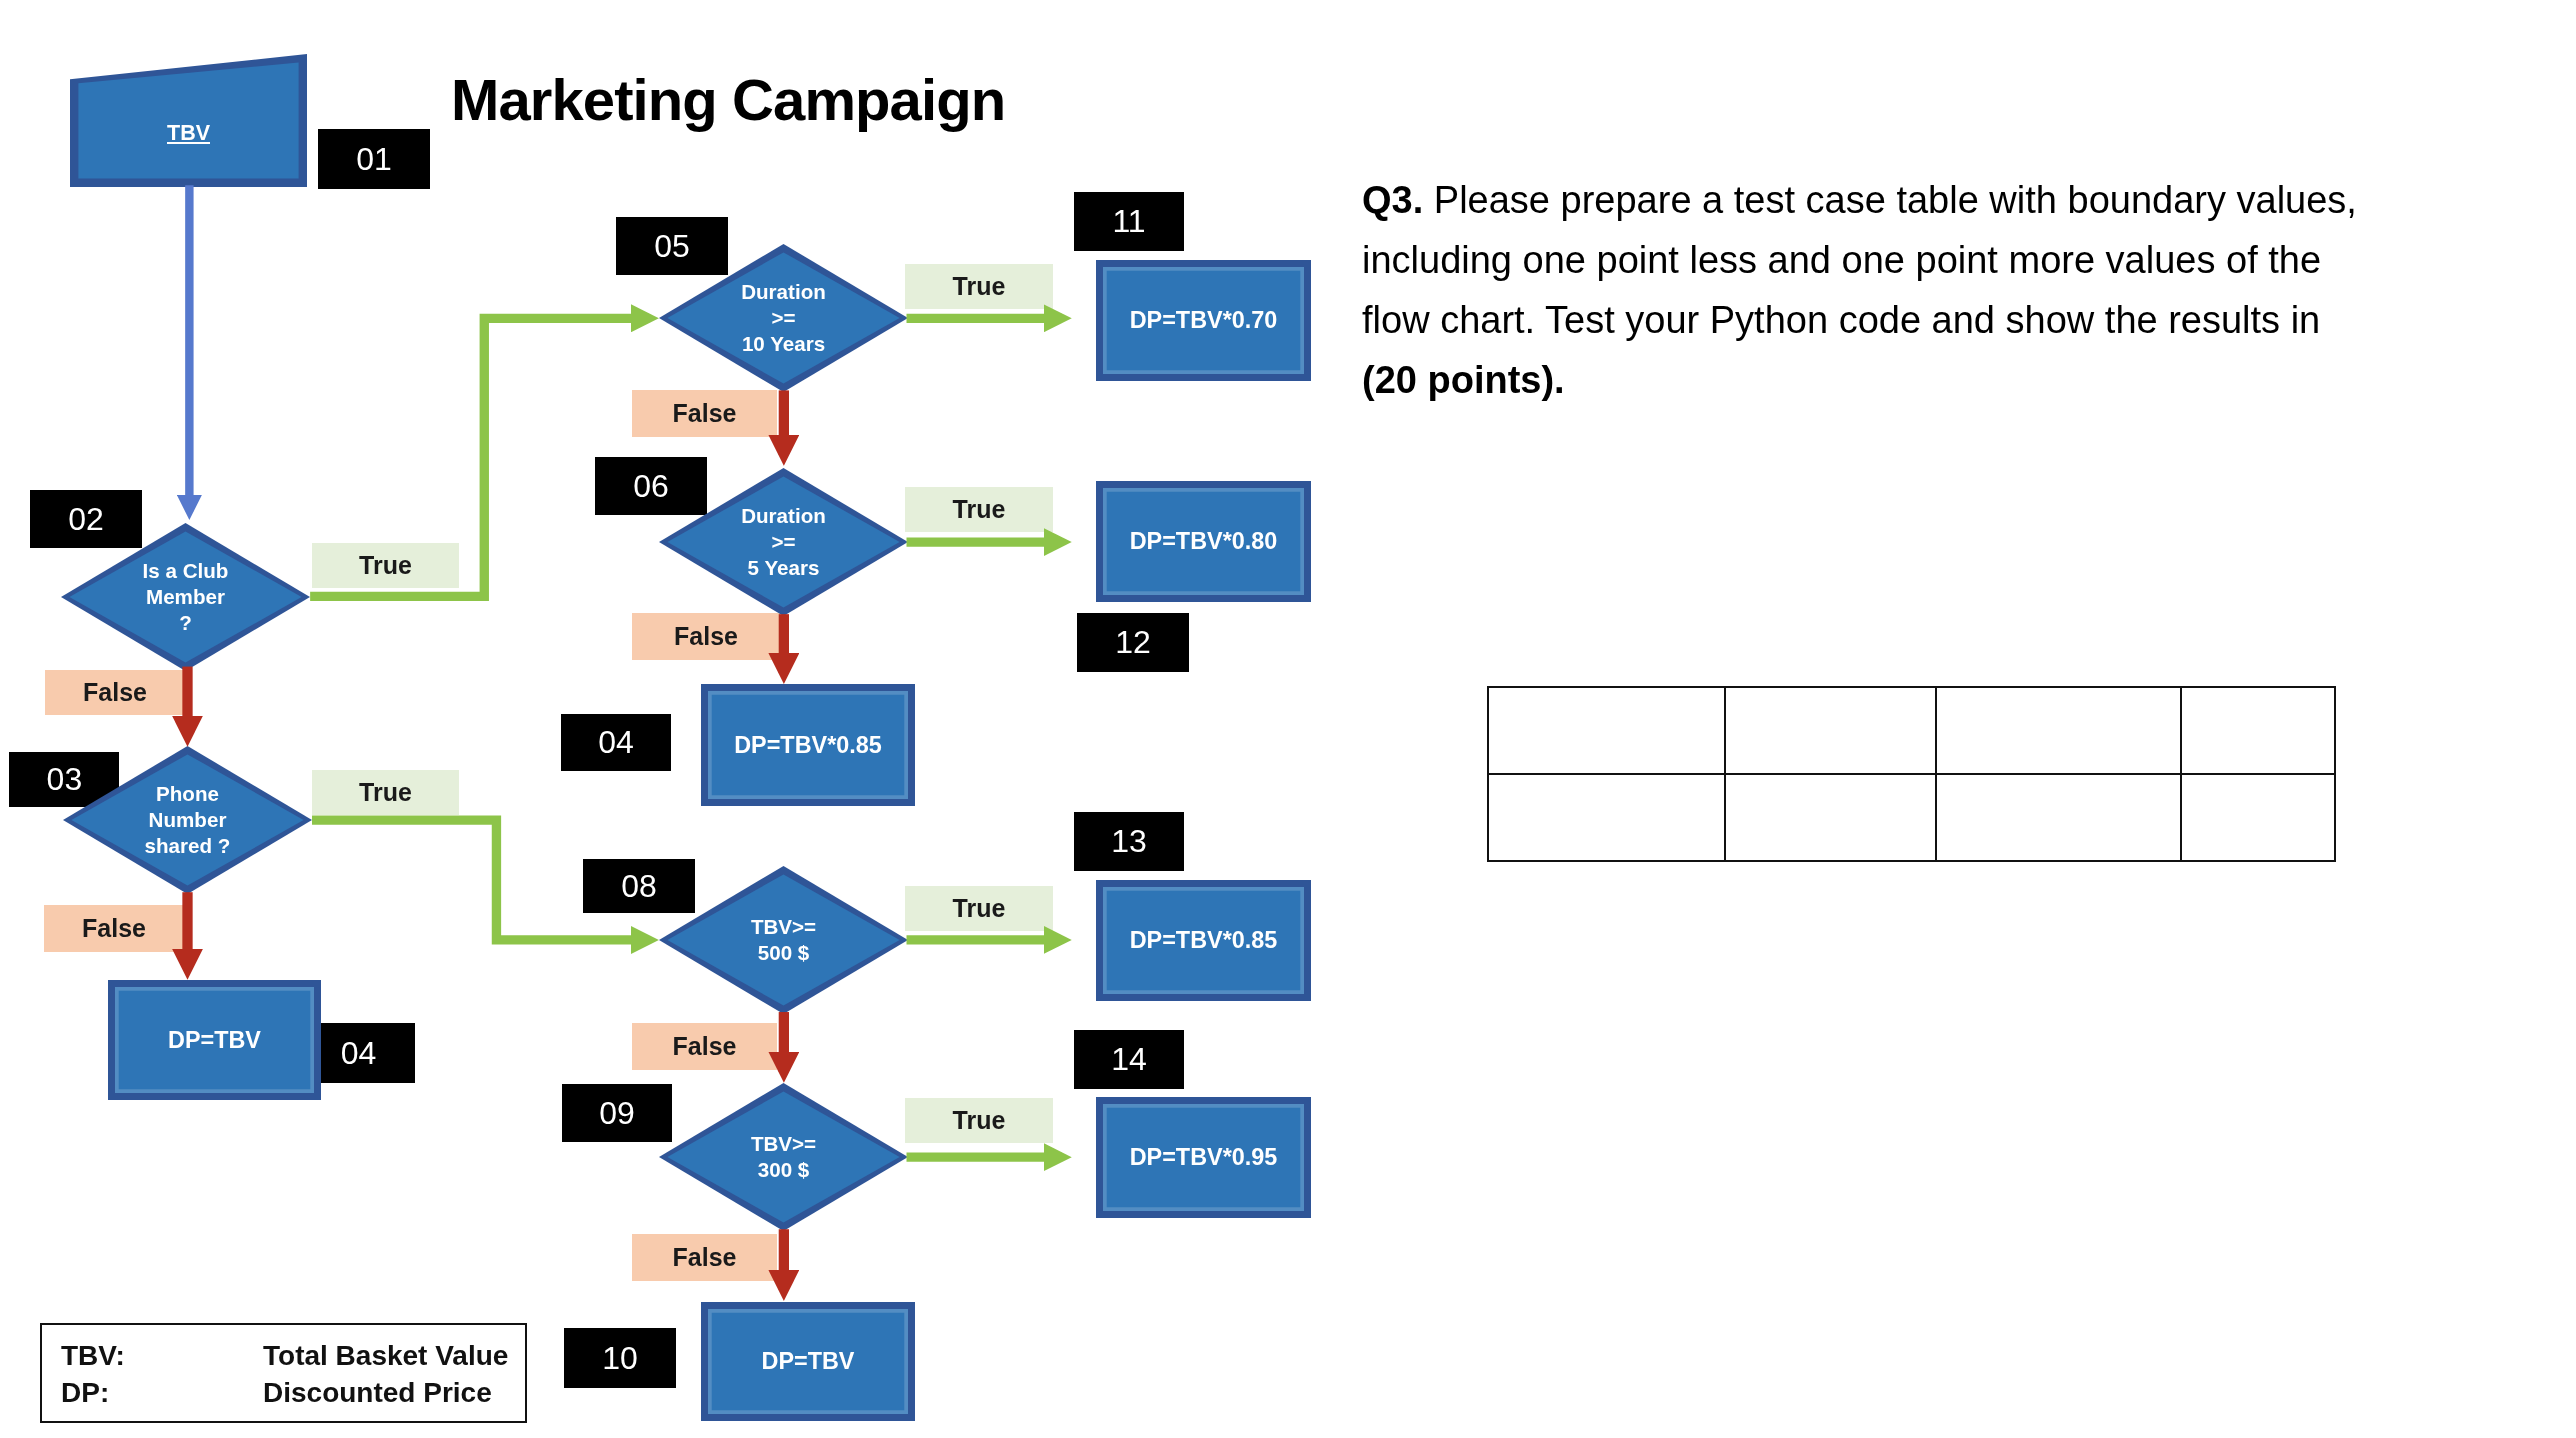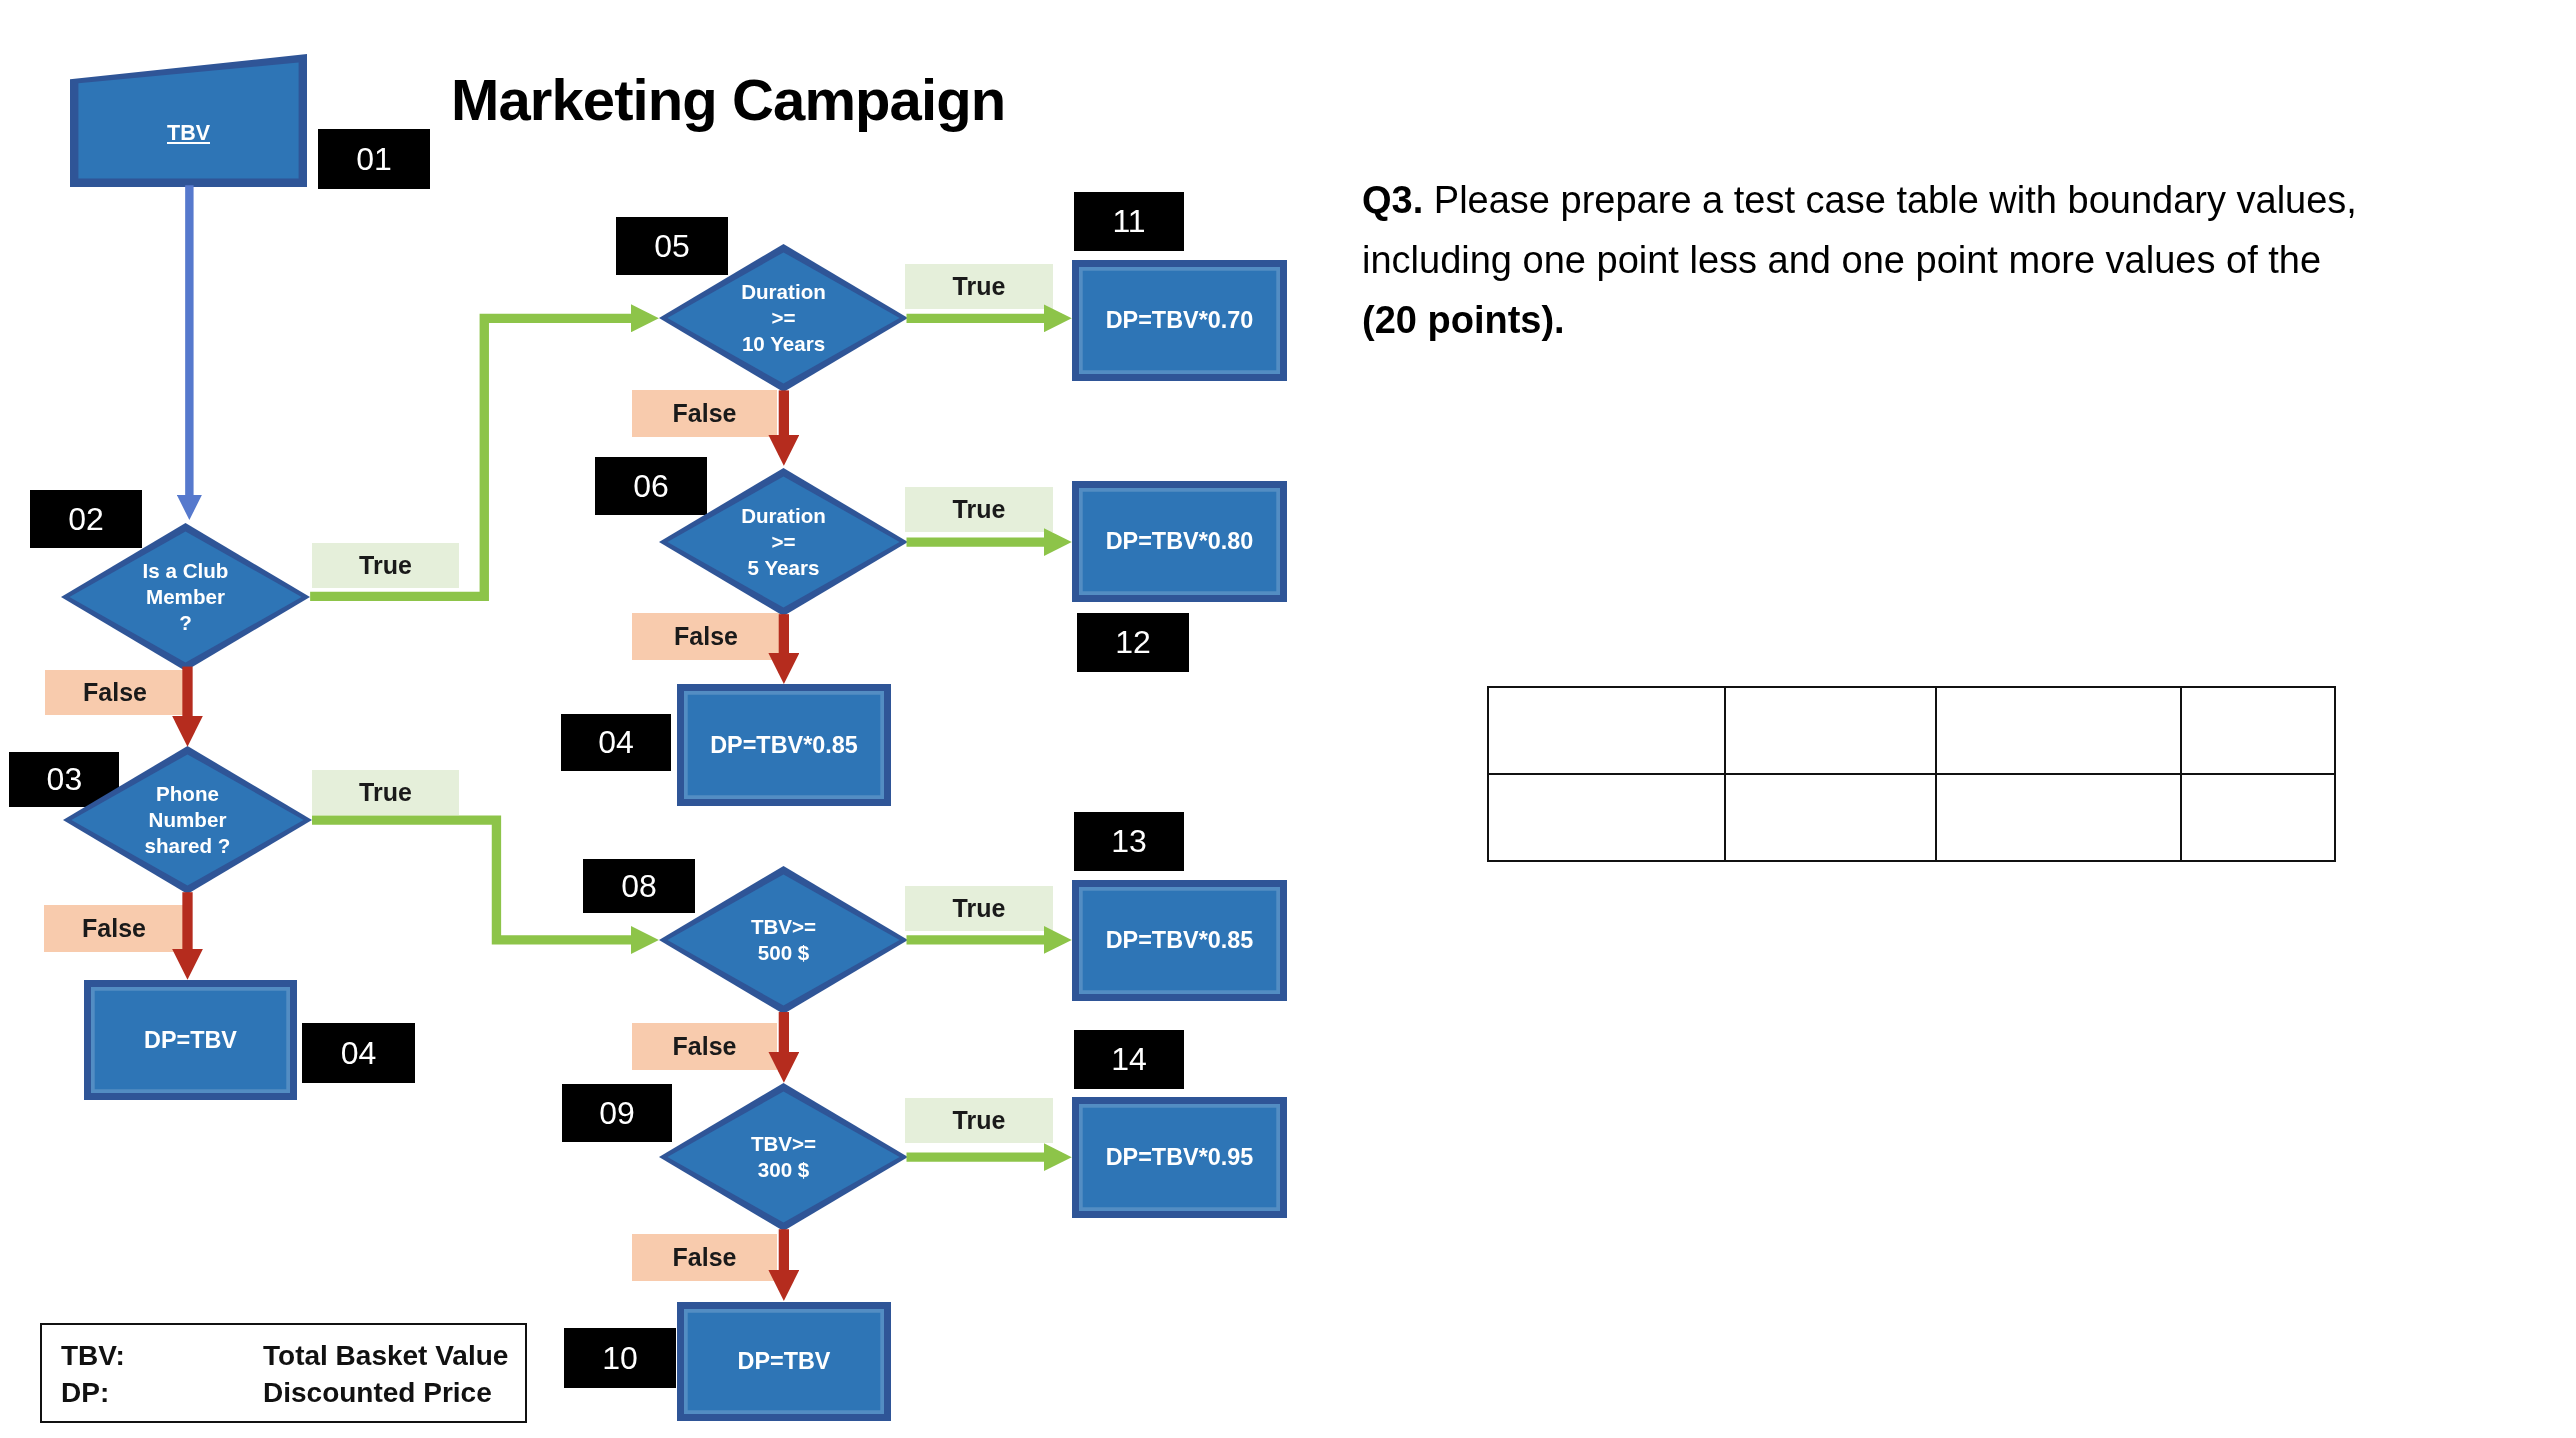--- a/index.html
+++ b/index.html
@@ -28,21 +28,21 @@
       clip-path:polygon(50% 0,100% 50%,50% 100%,0 50%);}
   .d-in{position:absolute;inset:8.4px;background:#2E75B6;
       clip-path:polygon(50% 0,100% 50%,50% 100%,0 50%);}
   .d-txt{position:absolute;inset:0;display:flex;flex-direction:column;align-items:center;
       justify-content:center;color:#fff;font-size:20.6px;font-weight:600;line-height:26px;
       text-align:center;z-index:1;}
 
   
   .pbox{position:absolute;box-sizing:border-box;background:#2E75B6;border:7.5px solid #2F5597;
       display:flex;align-items:center;justify-content:center;color:#fff;font-size:23.4px;
-      font-weight:600;z-index:4;box-shadow:inset 0 0 0 3.7px rgba(255,255,255,0.18);}
+      font-weight:600;z-index:4;box-shadow:inset 0 0 0 3.7px rgba(255,255,255,0.18);margin-left:24px;}
 
   
   .tag{position:absolute;background:#000;color:#fff;display:flex;align-items:center;
       justify-content:center;font-size:32px;z-index:3;}
 
   
   .lbl{position:absolute;display:flex;align-items:center;justify-content:center;
       font-size:25px;font-weight:700;color:#1a1a1a;z-index:2;}
   .lbl.t{background:#E5EFDA;}
   .lbl.f{background:#F8CBAD;}
@@ -192,20 +192,21 @@
     <span class="term">TBV:</span><span class="def">Total Basket Value</span>
   </div>
   <div>
     <span class="term">DP:</span><span class="def">Discounted Price</span>
   </div>
 </div>
 
 <div class="question">
   <div class="qline"><b>Q3.</b><span> Please prepare a test case table with boundary values,</span></div>
   <div class="qline">including one point less and one point more values of the</div>
+  <div class="qline">flow chart. Test your Python code and show the results in</div>
   <div class="qline qbold">(20 points).</div>
 </div>
 
 <table class="ttable">
   <colgroup>
       <col style="width:237px">
       <col style="width:211px">
       <col style="width:245px">
       <col style="width:154px">
     </colgroup>

